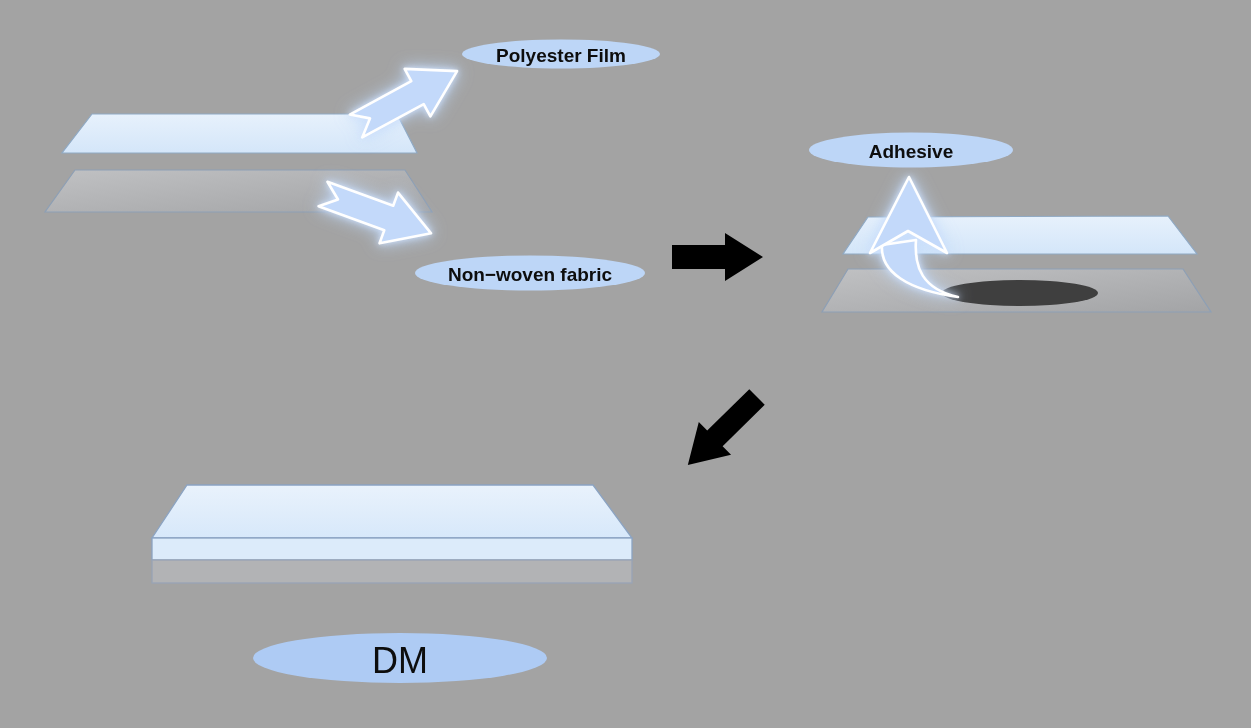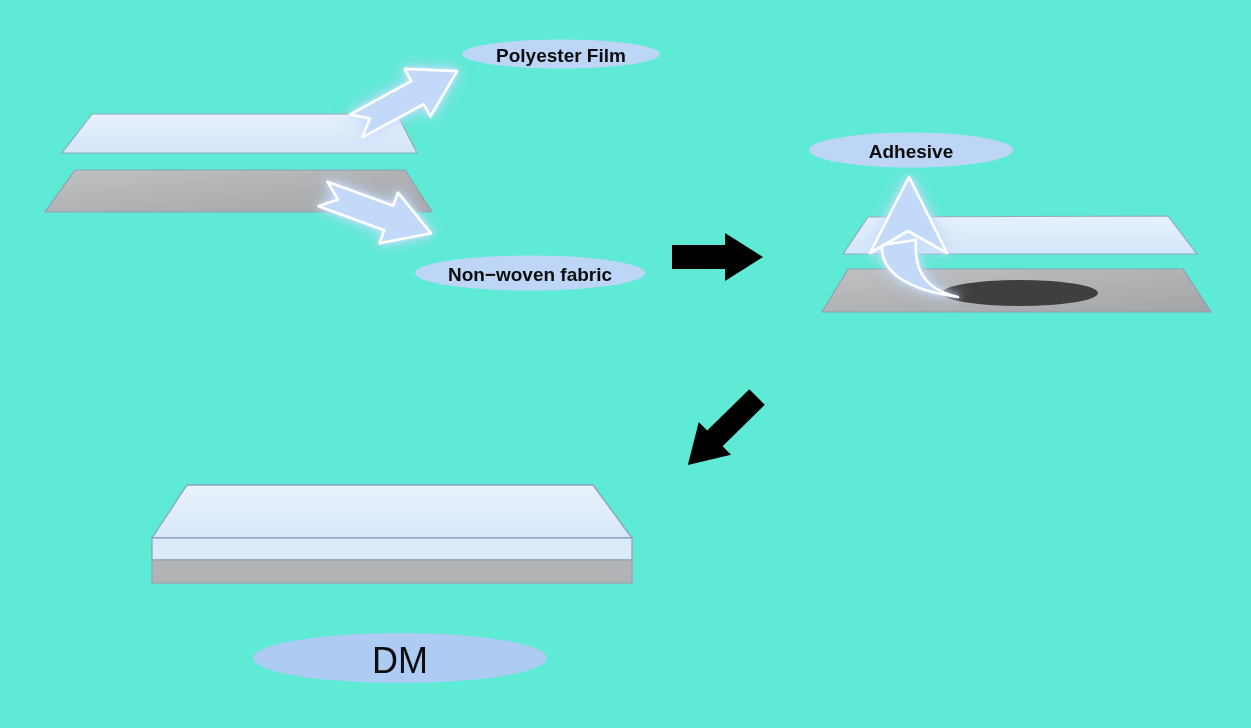--- a/index.html
+++ b/index.html
@@ -8,21 +8,21 @@
     background: #ffffff;
     width: 1251px;
     height: 728px;
     overflow: hidden;
     font-family: "Liberation Sans", sans-serif;
   }
   .slide {
     position: relative;
     width: 1251px;
     height: 728px;
-    background: #5eead4;
+    background: #a3a3a3;
   }
   svg { display: block; }
   .callout-text {
     font-family: "Liberation Sans", sans-serif;
     font-size: 19px;
     font-weight: 700;
     fill: #0d0d0d;
   }
   .dm-text {
     font-family: "Liberation Sans", sans-serif;

